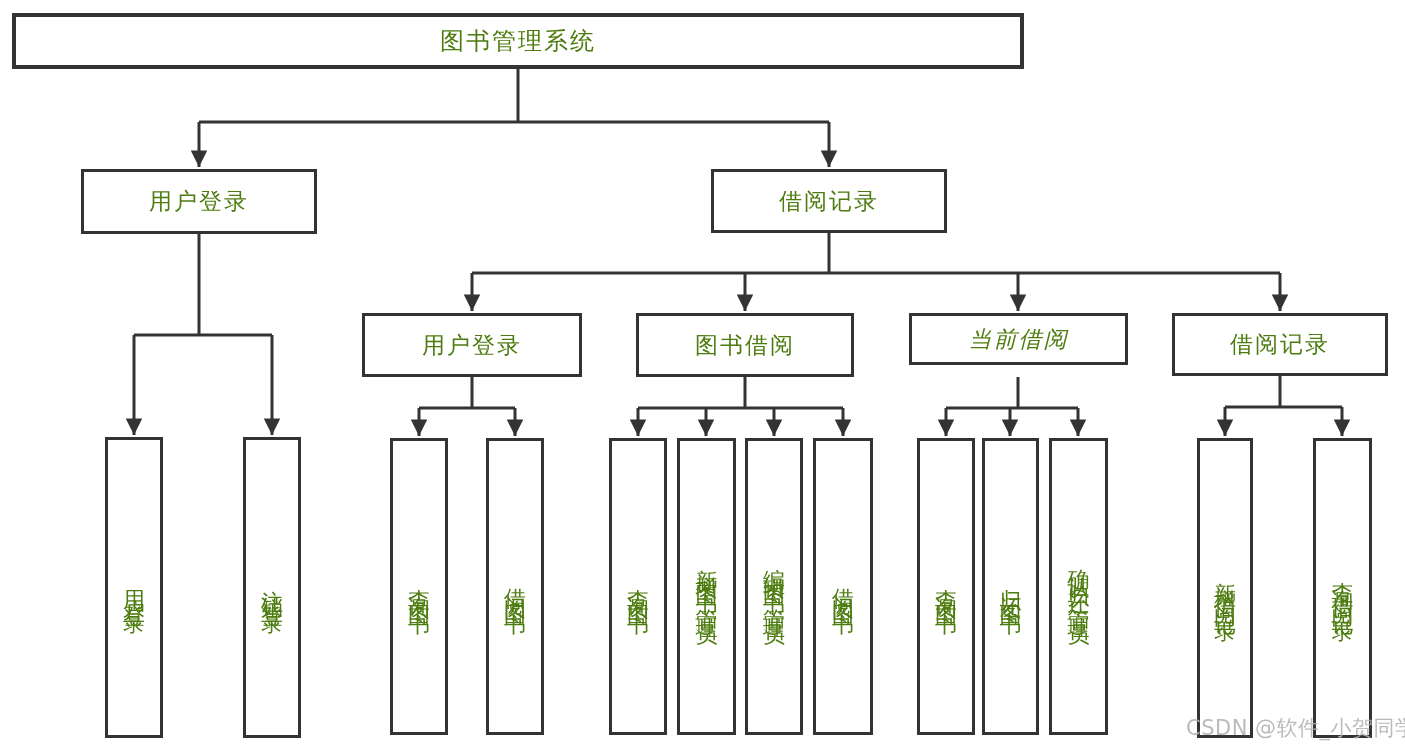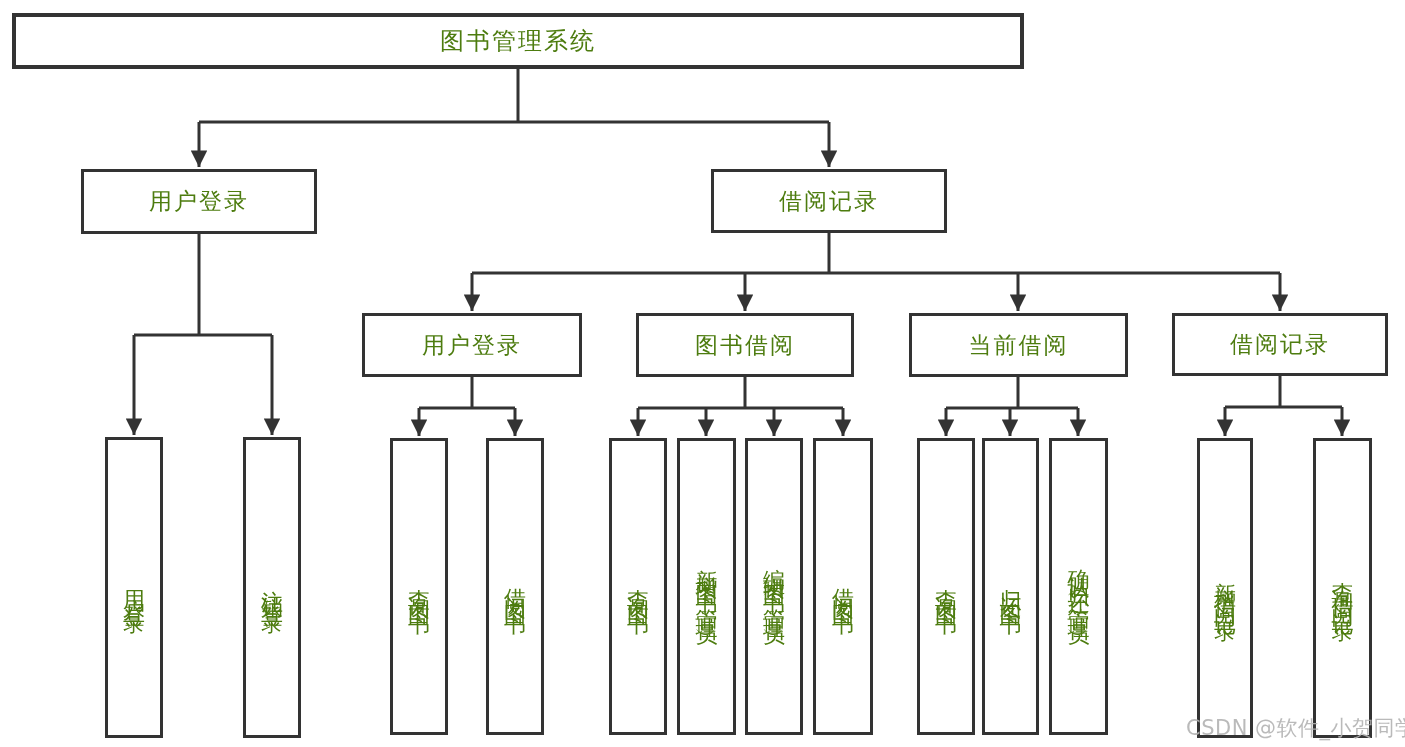--- a/index.html
+++ b/index.html
@@ -110,21 +110,21 @@
   <div class="box" style="left:711px; top:169px; width:236px; height:64px;">
     <span class="h-label">借阅记录</span>
   </div>
 
   <div class="box" style="left:362px; top:313px; width:220px; height:64px;">
     <span class="h-label">用户登录</span>
   </div>
   <div class="box" style="left:636px; top:313px; width:218px; height:64px;">
     <span class="h-label">图书借阅</span>
   </div>
-  <div class="box" style="left:909px; top:313px; width:219px; height:64px;">
+  <div class="box" style="left:909px; top:313px; width:219px; height:52px;font-style:italic;">
     <span class="h-label">当前借阅</span>
   </div>
   <div class="box" style="left:1172px; top:313px; width:216px; height:63px;">
     <span class="h-label">借阅记录</span>
   </div>
 
   <div class="box" style="left:105px; top:437px; width:58px; height:301px;">
     <span class="v-label">用户登录</span>
   </div>
   <div class="box" style="left:243px; top:437px; width:58px; height:301px;">

